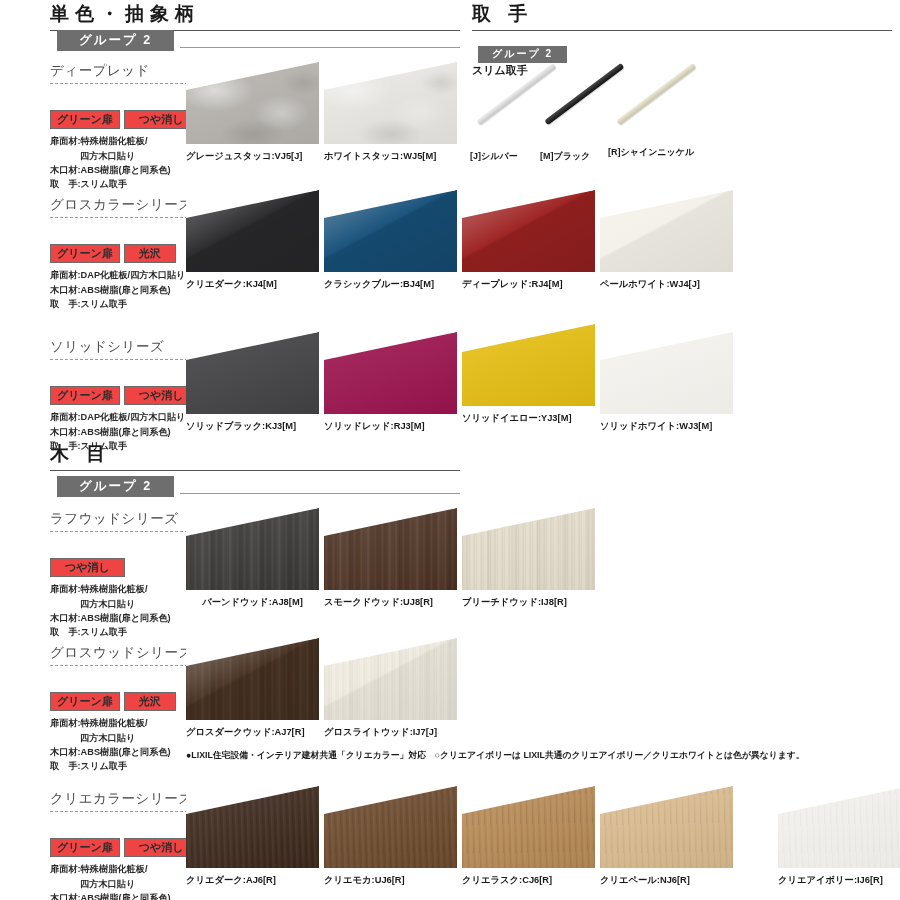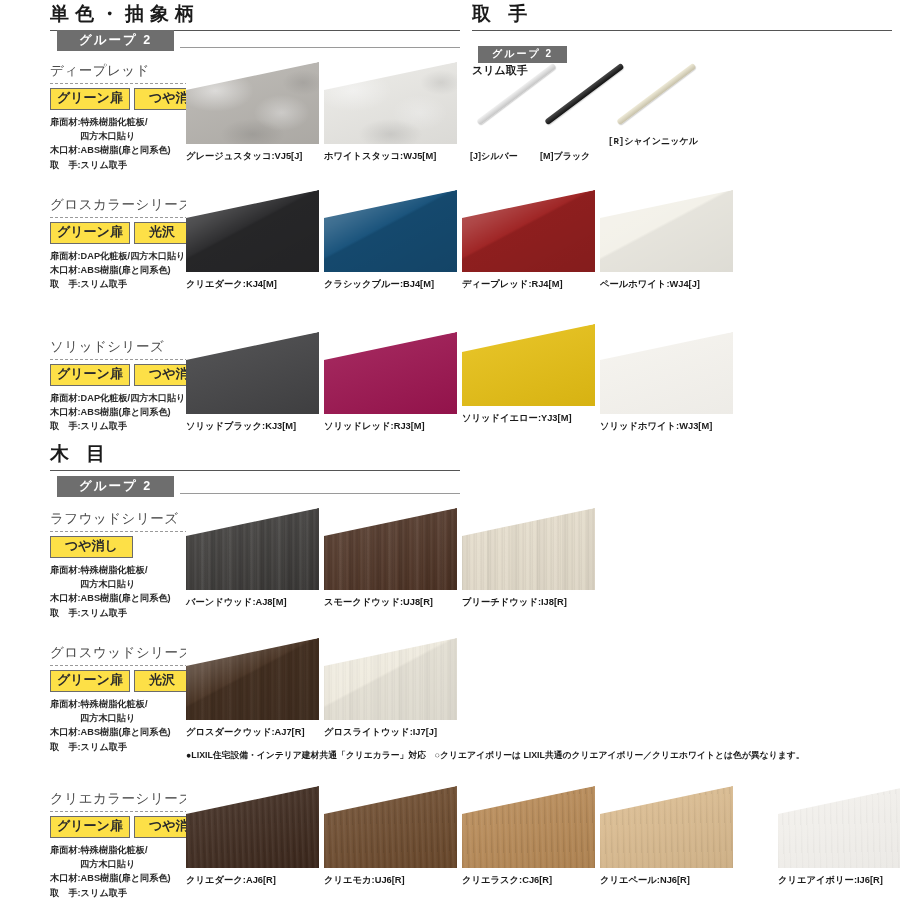--- a/index.html
+++ b/index.html
@@ -60,27 +60,28 @@
   .dotline {
     border-bottom: 1px dashed #9a9a9a;
     margin: 3px 0 4px 0;
     width: 148px;
   }
 
   .tag-row { display: flex; gap: 4px; margin-bottom: 5px; }
 
   .tag {
     border: 1px solid #6b6b6b;
-    font-size: 13px;
+    font-size: 11px;
     font-weight: 700;
     color: #2b2b2b;
     padding: 1px 6px 2px 6px;
     line-height: 1.3;
     white-space: nowrap;
-    background: #fde047;
+    background: #ef4444;
+    margin-top: 22px;
   }
   .tag.wide { padding: 1px 14px 2px 14px; }
 
   .spec-lines {
     font-size: 9.2px;
     line-height: 1.55;
     color: #2b2b2b;
     font-weight: 700;
     white-space: nowrap;
   }
@@ -270,21 +271,21 @@
   </div>
 
   <div class="handle-pane" style="left:472px;top:74px;width:420px;height:60px;">
     <div class="slim-handle" style="left:6px; top:46px; width:96px; background:linear-gradient(180deg,#f2f2f2,#c4c4c4);"></div>
     <div class="slim-handle" style="left:74px; top:46px; width:96px; background:linear-gradient(180deg,#4a4a4a,#111);"></div>
     <div class="slim-handle" style="left:146px; top:46px; width:96px; background:linear-gradient(180deg,#efebd9,#c6c0a8);"></div>
   </div>
 
   <div class="handle-legend" style="left:470px;top:130px;">[J]シルバー</div>
   <div class="handle-legend" style="left:540px;top:130px;">[M]ブラック</div>
-  <div class="handle-legend" style="left:608px;top:115px;font-family:Liberation Mono, monospace;">[R]シャインニッケル</div>
+  <div class="handle-legend" style="left:608px;top:126px;">[R]シャインニッケル</div>
 
   <div class="spec" style="left:50px;top:62px;">
     <div class="spec-name">ディープレッド</div>
     <div class="dotline"></div>
     <div class="tag-row">
       <span class="tag">グリーン扉</span>
       <span class="tag wide">つや消し</span>
     </div>
     <div class="spec-lines">
       <div>扉面材:特殊樹脂化粧板/</div>
@@ -430,21 +431,21 @@
       <span class="tag wide">つや消し</span>
     </div>
     <div class="spec-lines">
       <div>扉面材:特殊樹脂化粧板/</div>
       <div class="indent">四方木口貼り</div>
       <div>木口材:ABS樹脂(扉と同系色)</div>
       <div>取　手:スリム取手</div>
     </div>
   </div>
 
-  <div class="door" style="left:186px;top:508px;">
+  <div class="door" style="left:186px;top:508px;text-align:center;">
     <div class="door-img">
       <div class="door-face" style="background:#3e3c3a;"></div>
       <div class="grain-v"></div>
       <div class="matte"></div>
       <div class="handle-bar" style="background:linear-gradient(180deg,#4c4a47,#232220);"></div>
     </div>
     <div class="door-label">バーンドウッド:AJ8[M]</div>
   </div>
 
   <div class="door" style="left:324px;top:508px;">

